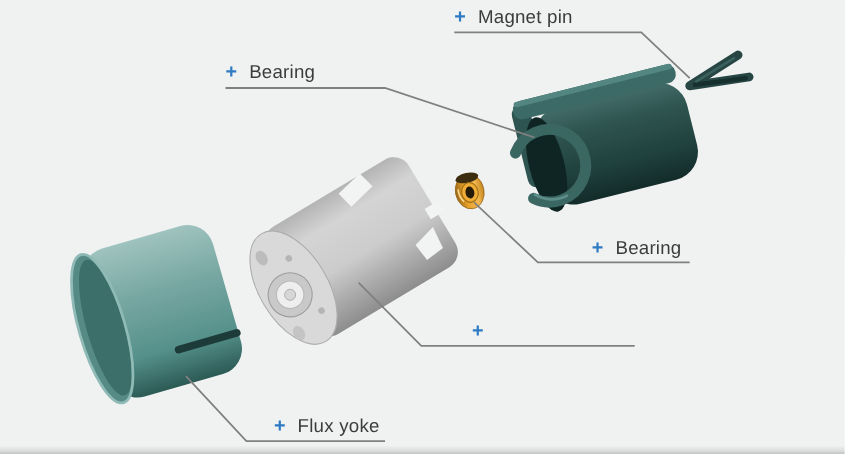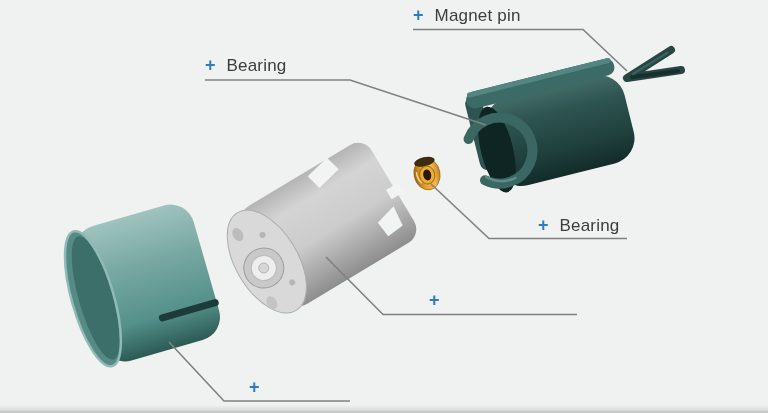--- a/index.html
+++ b/index.html
@@ -141,16 +141,17 @@
     <span class="plus">+</span>
     <span class="txt">Bearing</span>
   </div>
 
   <div class="part-label" style="left:429px;top:291px">
     <span class="plus">+</span>
   </div>
 
   <div class="part-label" style="left:249px;top:378px">
     <span class="plus">+</span>
+    <span class="txt">Flux yoke</span>
   </div>
 
   <div class="bottom-shade"></div>
 </div>
 
 </body></html>

